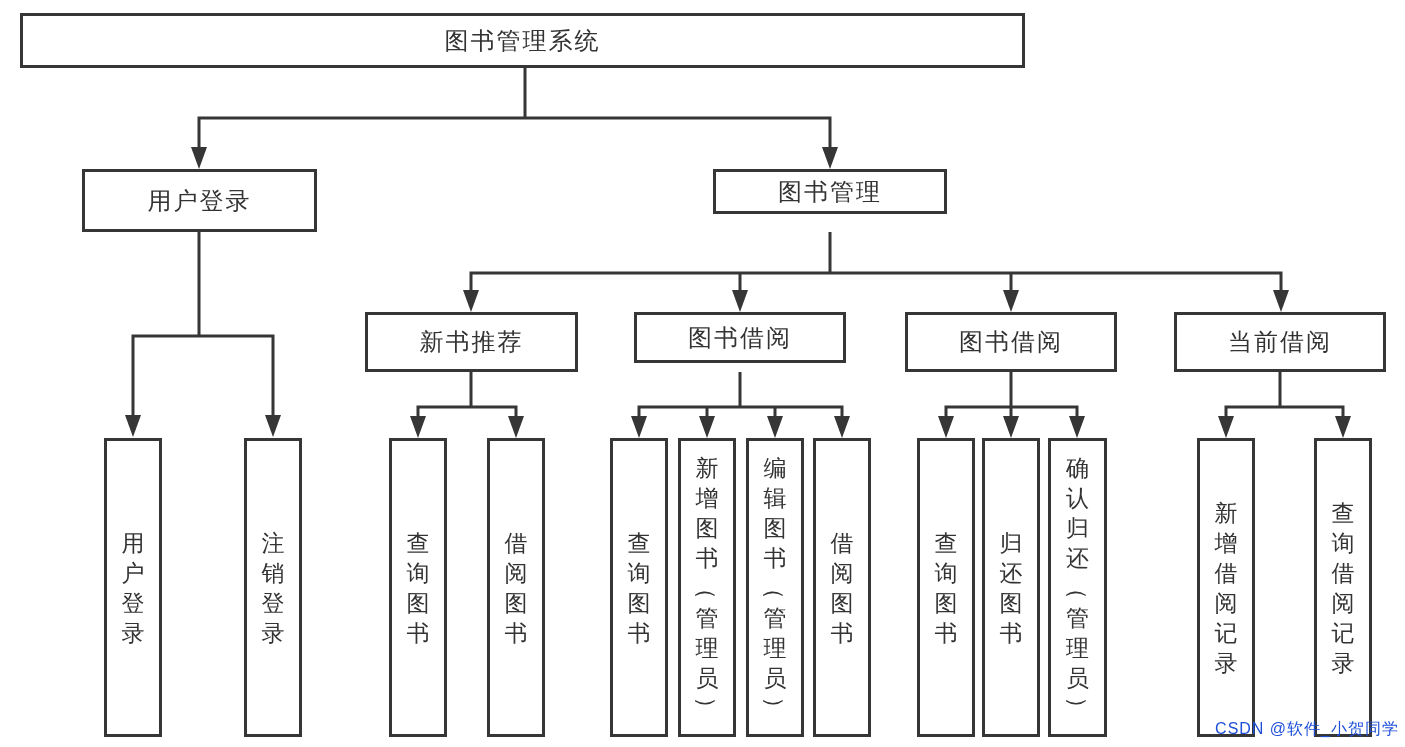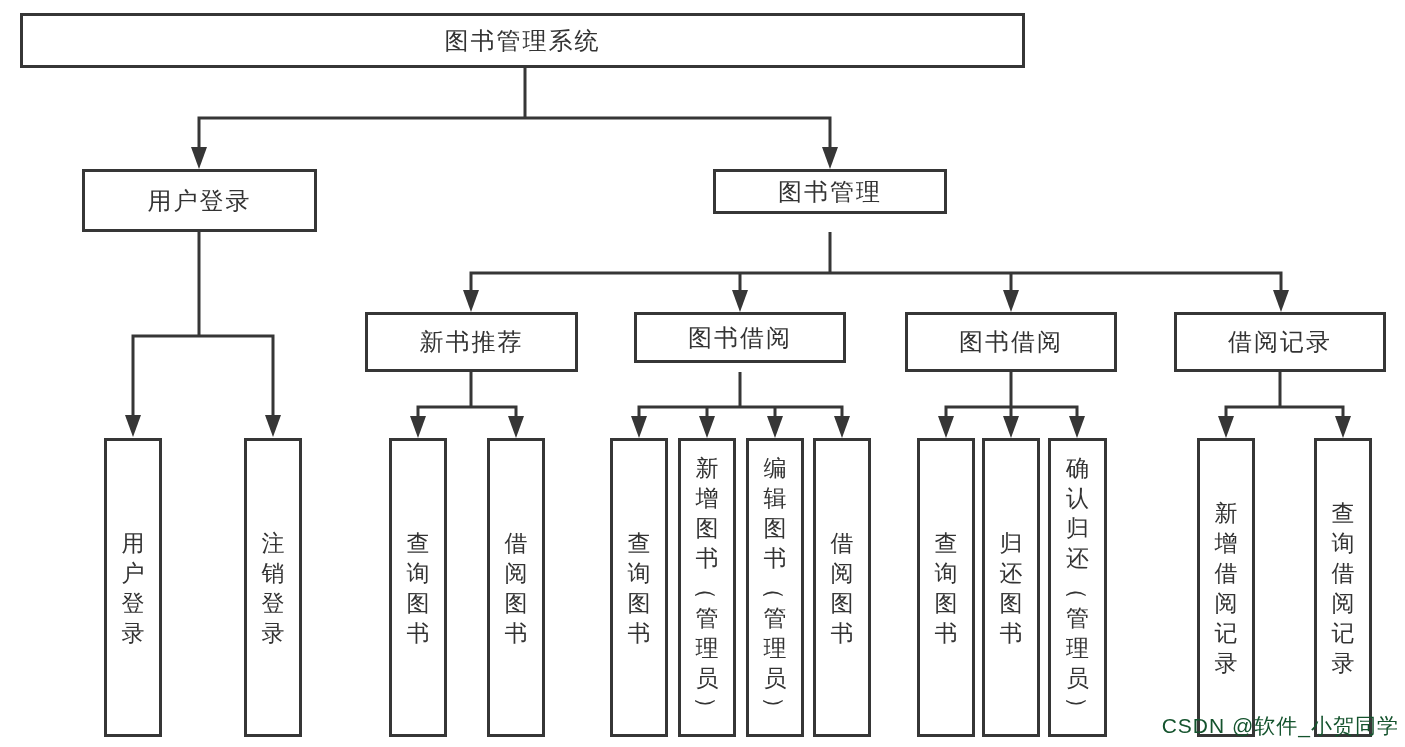--- a/index.html
+++ b/index.html
@@ -41,22 +41,22 @@
     height: 30px;
     line-height: 30px;
     text-align: center;
     font-size: 23px;
   }
   .vnode .ch.rot { transform: rotate(90deg); }
   .watermark {
     position: absolute;
     right: 6px;
     bottom: 7px;
-    font-size: 21px;
-    color: #14532d;
+    font-size: 16px;
+    color: #1d4ed8;
     letter-spacing: 1px;
     z-index: 5;
   }
 </style>
 </head>
 <body>
 
 <div class="stage">
 
   <svg class="wires" viewBox="0 0 1405 747" xmlns="http://www.w3.org/2000/svg">
@@ -107,21 +107,21 @@
   </svg>
 
   <div class="node" style="left:20px; top:13px; width:1005px; height:55px;">图书管理系统</div>
 
   <div class="node" style="left:82px; top:169px; width:235px; height:63px;">用户登录</div>
   <div class="node" style="left:713px; top:169px; width:234px; height:45px;">图书管理</div>
 
   <div class="node" style="left:365px; top:312px; width:213px; height:60px;">新书推荐</div>
   <div class="node" style="left:634px; top:312px; width:212px; height:51px;">图书借阅</div>
   <div class="node" style="left:905px; top:312px; width:212px; height:60px;">图书借阅</div>
-  <div class="node" style="left:1174px; top:312px; width:212px; height:60px;">借阅记录</div>
+  <div class="node" style="left:1174px; top:312px; width:212px; height:60px;">当前借阅</div>
 
   <div class="node vnode" style="left:104px; top:438px; width:58px; height:299px;">
       <span class="ch">用</span>
       <span class="ch">户</span>
       <span class="ch">登</span>
       <span class="ch">录</span>
     </div>
   <div class="node vnode" style="left:244px; top:438px; width:58px; height:299px;">
       <span class="ch">注</span>
       <span class="ch">销</span>

